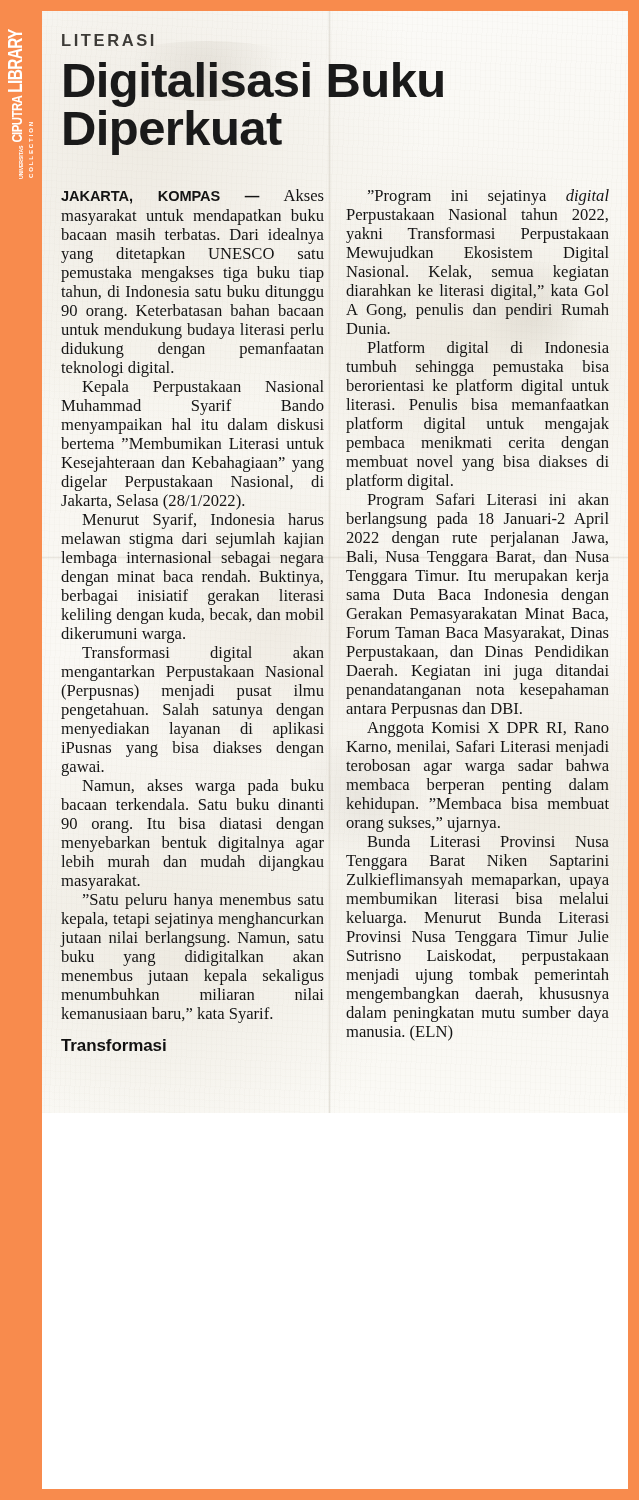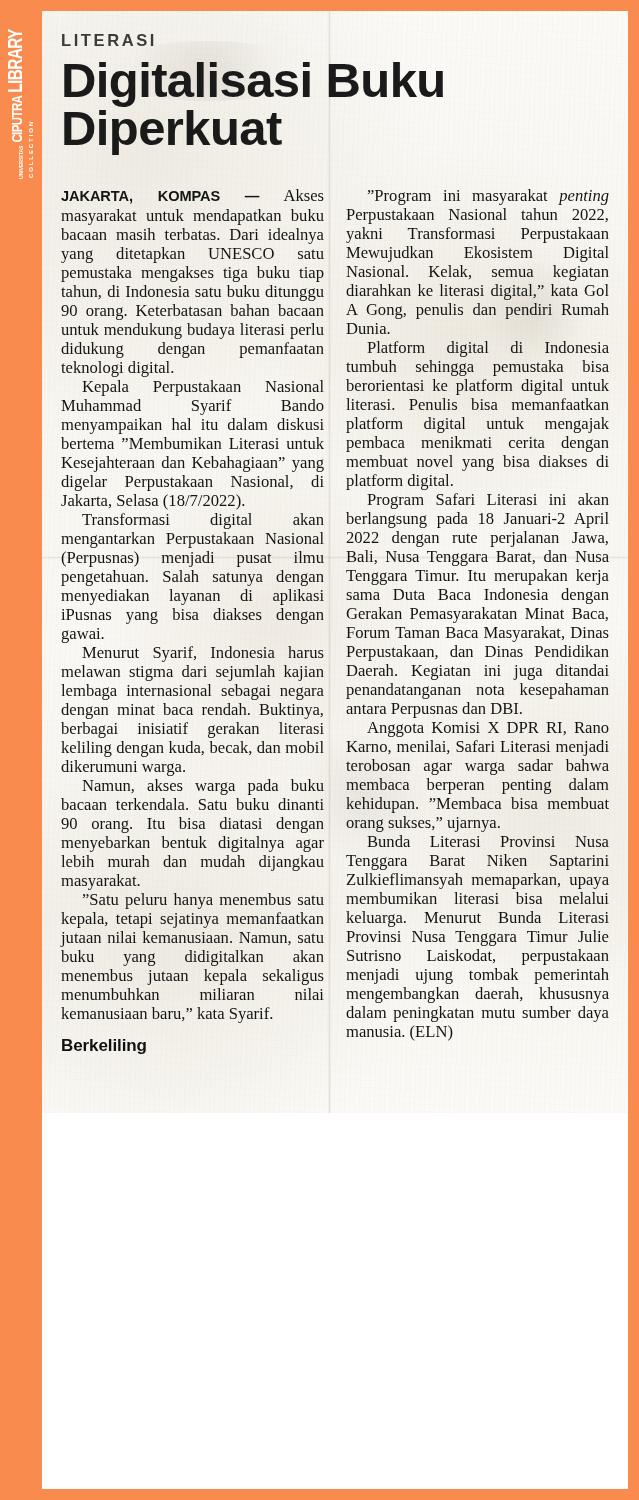--- a/index.html
+++ b/index.html
@@ -262,32 +262,32 @@
       <h1 class="headline">
         <span class="hl-line">Digitalisasi Buku</span>
         <span class="hl-line">Diperkuat</span>
       </h1>
 
       <div class="columns">
 
         <div class="col just">
           <div class="body-text">
             <p class="first"><span class="lead">JAKARTA, KOMPAS —</span><span> Akses masyarakat untuk mendapatkan buku bacaan masih terbatas. Dari idealnya yang ditetapkan UNESCO satu pemustaka mengakses tiga buku tiap tahun, di Indonesia satu buku ditunggu 90 orang. Keterbatasan bahan bacaan untuk mendukung budaya literasi perlu didukung dengan pemanfaatan teknologi digital.</span></p>
-            <p>Kepala Perpustakaan Nasional Muhammad Syarif Bando menyampaikan hal itu dalam diskusi bertema ”Membumikan Literasi untuk Kesejahteraan dan Kebahagiaan” yang digelar Perpustakaan Nasional, di Jakarta, Selasa (18/7/2022).</p>
+            <p>Kepala Perpustakaan Nasional Muhammad Syarif Bando menyampaikan hal itu dalam diskusi bertema ”Membumikan Literasi untuk Kesejahteraan dan Kebahagiaan” yang digelar Perpustakaan Nasional, di Jakarta, Selasa (28/1/2022).</p>
+            <p>Menurut Syarif, Indonesia harus melawan stigma dari sejumlah kajian lembaga internasional sebagai negara dengan minat baca rendah. Buktinya, berbagai inisiatif gerakan literasi keliling dengan kuda, becak, dan mobil dikerumuni warga.</p>
             <p>Transformasi digital akan mengantarkan Perpustakaan Nasional (Perpusnas) menjadi pusat ilmu pengetahuan. Salah satunya dengan menyediakan layanan di aplikasi iPusnas yang bisa diakses dengan gawai.</p>
-            <p>Menurut Syarif, Indonesia harus melawan stigma dari sejumlah kajian lembaga internasional sebagai negara dengan minat baca rendah. Buktinya, berbagai inisiatif gerakan literasi keliling dengan kuda, becak, dan mobil dikerumuni warga.</p>
             <p>Namun, akses warga pada buku bacaan terkendala. Satu buku dinanti 90 orang. Itu bisa diatasi dengan menyebarkan bentuk digitalnya agar lebih murah dan mudah dijangkau masyarakat.</p>
-            <p>”Satu peluru hanya menembus satu kepala, tetapi sejatinya memanfaatkan jutaan nilai kemanusiaan. Namun, satu buku yang didigitalkan akan menembus jutaan kepala sekaligus menumbuhkan miliaran nilai kemanusiaan baru,” kata Syarif.</p>
+            <p>”Satu peluru hanya menembus satu kepala, tetapi sejatinya menghancurkan jutaan nilai berlangsung. Namun, satu buku yang didigitalkan akan menembus jutaan kepala sekaligus menumbuhkan miliaran nilai kemanusiaan baru,” kata Syarif.</p>
           </div>
-          <h2 class="subhead">Berkeliling</h2>
+          <h2 class="subhead">Transformasi</h2>
         </div>
 
         <div class="col just">
           <div class="body-text">
-            <p><span>”Program ini masyarakat </span><em class="tagline">penting</em><span> Perpustakaan Nasional tahun 2022, yakni Transformasi Perpustakaan Mewujudkan Ekosistem Digital Nasional. Kelak, semua kegiatan diarahkan ke literasi digital,” kata Gol A Gong, penulis dan pendiri Rumah Dunia.</span></p>
+            <p><span>”Program ini sejatinya </span><em class="tagline">digital</em><span> Perpustakaan Nasional tahun 2022, yakni Transformasi Perpustakaan Mewujudkan Ekosistem Digital Nasional. Kelak, semua kegiatan diarahkan ke literasi digital,” kata Gol A Gong, penulis dan pendiri Rumah Dunia.</span></p>
             <p>Platform digital di Indonesia tumbuh sehingga pemustaka bisa berorientasi ke platform digital untuk literasi. Penulis bisa memanfaatkan platform digital untuk mengajak pembaca menikmati cerita dengan membuat novel yang bisa diakses di platform digital.</p>
             <p>Program Safari Literasi ini akan berlangsung pada 18 Januari-2 April 2022 dengan rute perjalanan Jawa, Bali, Nusa Tenggara Barat, dan Nusa Tenggara Timur. Itu merupakan kerja sama Duta Baca Indonesia dengan Gerakan Pemasyarakatan Minat Baca, Forum Taman Baca Masyarakat, Dinas Perpustakaan, dan Dinas Pendidikan Daerah. Kegiatan ini juga ditandai penandatanganan nota kesepahaman antara Perpusnas dan DBI.</p>
             <p>Anggota Komisi X DPR RI, Rano Karno, menilai, Safari Literasi menjadi terobosan agar warga sadar bahwa membaca berperan penting dalam kehidupan. ”Membaca bisa membuat orang sukses,” ujarnya.</p>
             <p>Bunda Literasi Provinsi Nusa Tenggara Barat Niken Saptarini Zulkieflimansyah memaparkan, upaya membumikan literasi bisa melalui keluarga. Menurut Bunda Literasi Provinsi Nusa Tenggara Timur Julie Sutrisno Laiskodat, perpustakaan menjadi ujung tombak pemerintah mengembangkan daerah, khususnya dalam peningkatan mutu sumber daya manusia. (ELN)</p>
           </div>
         </div>
 
       </div>
     </div>
   </div>

